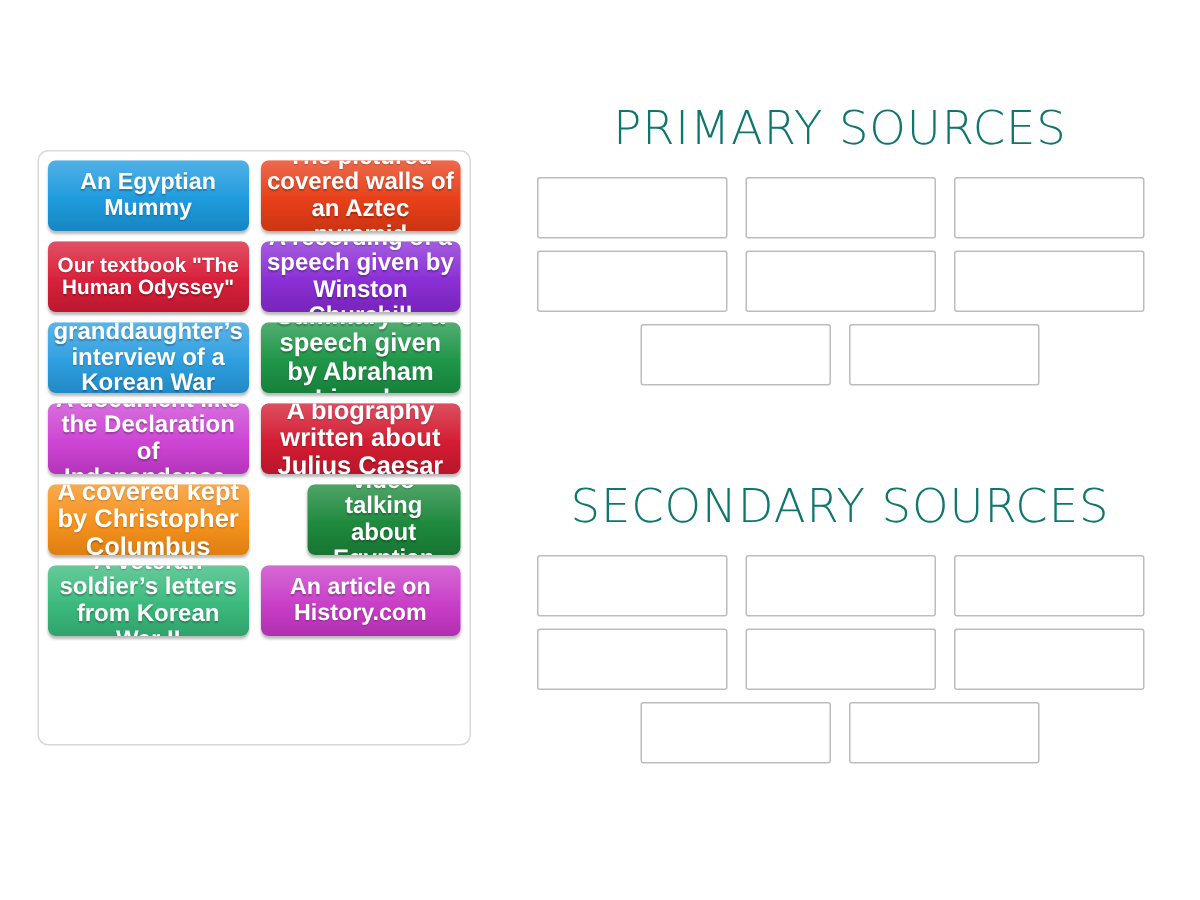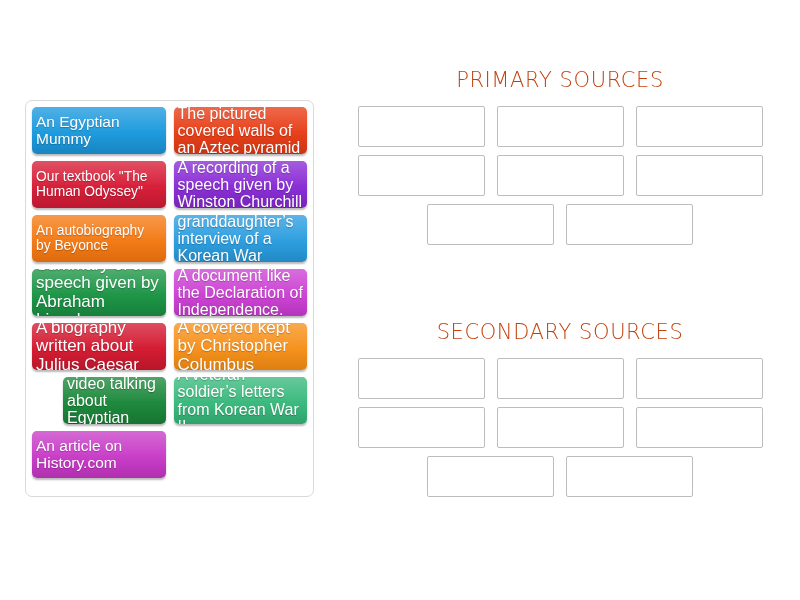--- a/index.html
+++ b/index.html
@@ -36,23 +36,23 @@
     column-gap: 8px;
     row-gap: 7px;
     width: 100%;
   }
   .tile {
     position: relative;
     border-radius: 5px;
     display: flex;
     align-items: center;
     justify-content: center;
-    text-align: left;
+    text-align: center;
     color: #ffffff;
-    font-weight: normal;
+    font-weight: bold;
     line-height: 1.08;
     padding: 2px 4px;
     box-sizing: border-box;
     cursor: move;
     overflow: hidden;
     user-select: none;
     box-shadow: 0 2px 2px rgba(0,0,0,0.28);
   }
   .tile::after {
     content: "";
@@ -78,24 +78,24 @@
   .category {
     position: absolute;
     left: 340px;
     width: 440px;
   }
   #category-primary { top: 68px; }
   #category-secondary { top: 320px; }
 
   .category-title {
     text-align: center;
-    font-size: 21px;
+    font-size: 31px;
     font-weight: 300;
     letter-spacing: 0.6px;
-    color: #c2410c;
+    color: #0f766e;
     margin: 0 0 14px 0;
     font-family: "DejaVu Sans", sans-serif;
   }
   .slot-row {
     display: flex;
     justify-content: center;
     gap: 12px;
     margin-bottom: 8px;
   }
   .slot {
@@ -120,23 +120,20 @@
       <span>The pictured covered walls of an Aztec pyramid</span>
     </div>
 
     <div class="tile fs-14" style="background: linear-gradient(rgb(216, 32, 58) 0%, rgb(216, 32, 58) 55%, rgb(187, 24, 48) 100%);">
       <span>Our textbook "The Human Odyssey"</span>
     </div>
     <div class="tile fs-11" style="background: linear-gradient(rgb(139, 47, 214) 0%, rgb(139, 47, 214) 55%, rgb(120, 36, 187) 100%);">
       <span>A recording of a speech given by Winston Churchill</span>
     </div>
 
-    <div class="tile fs-14" style="background: linear-gradient(rgb(244, 124, 24) 0%, rgb(244, 124, 24) 55%, rgb(220, 106, 13) 100%);">
-      <span>An autobiography by Beyonce</span>
-    </div>
     <div class="tile fs-11" style="background: linear-gradient(rgb(47, 159, 224) 0%, rgb(47, 159, 224) 55%, rgb(34, 137, 196) 100%);">
       <span>A granddaughter’s interview of a Korean War veteran</span>
     </div>
 
     <div class="tile fs-12" style="background: linear-gradient(rgb(31, 150, 72) 0%, rgb(31, 150, 72) 55%, rgb(23, 128, 59) 100%);">
       <span>Summary of a speech given by Abraham Lincoln</span>
     </div>
     <div class="tile fs-11" style="background: linear-gradient(rgb(205, 69, 212) 0%, rgb(205, 69, 212) 55%, rgb(180, 52, 187) 100%);">
       <span>A document like the Declaration of Independence.</span>
     </div>

